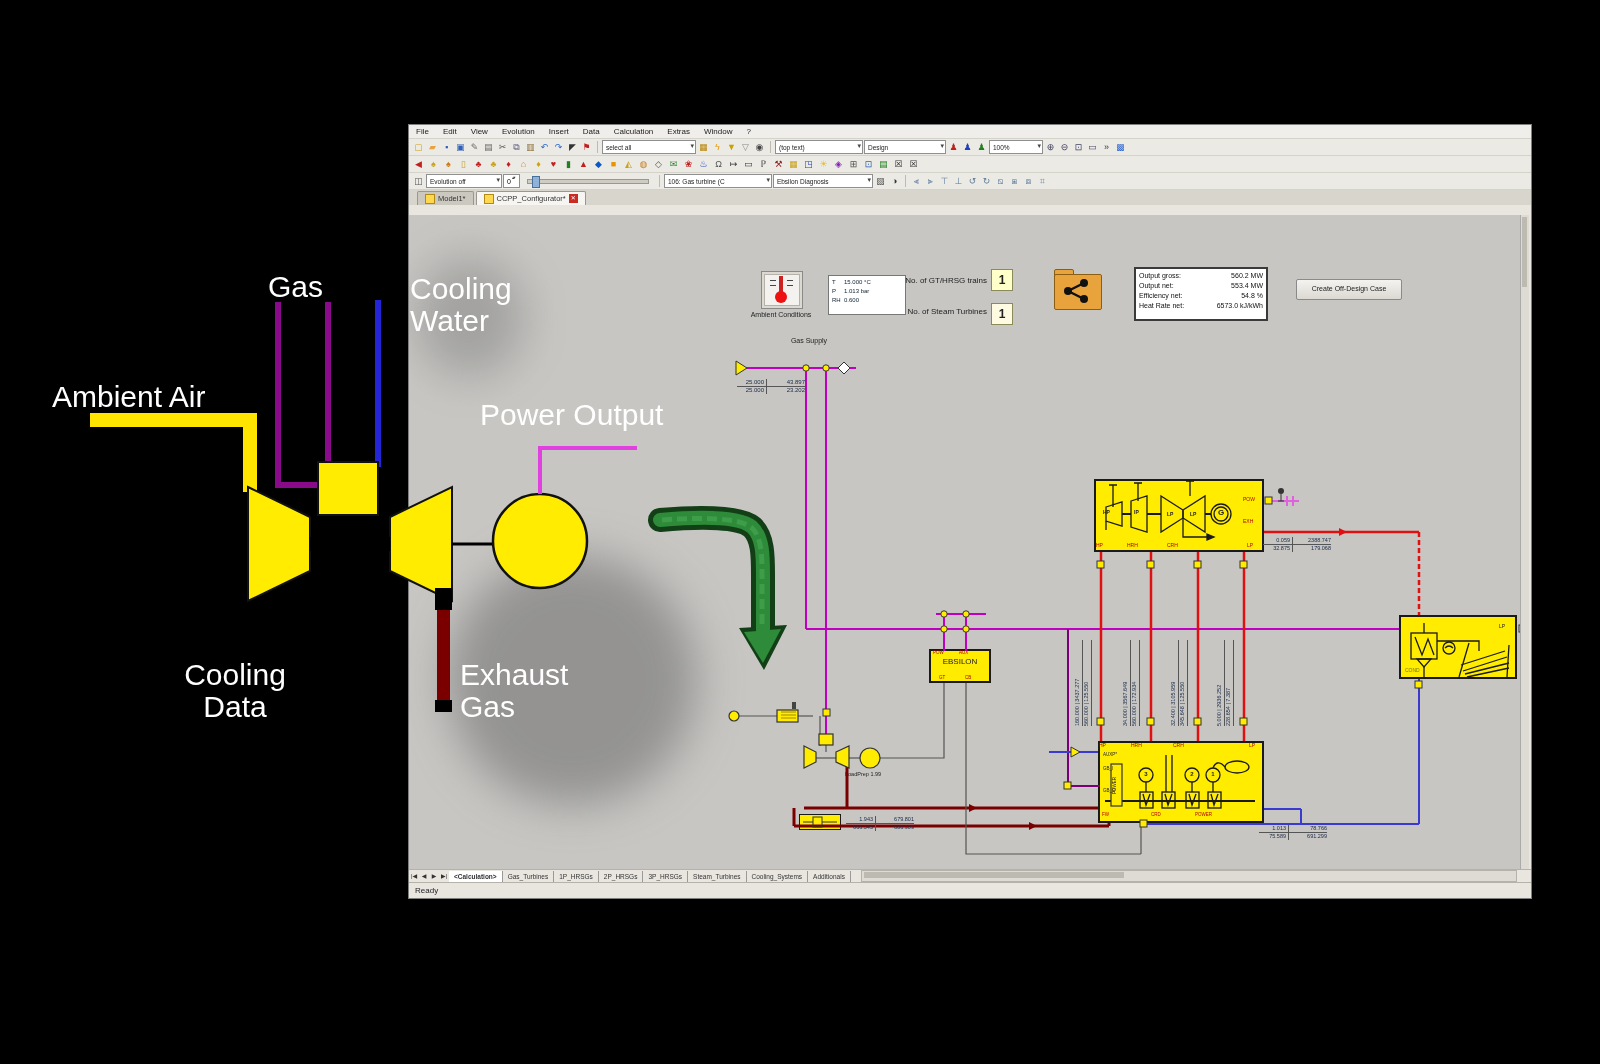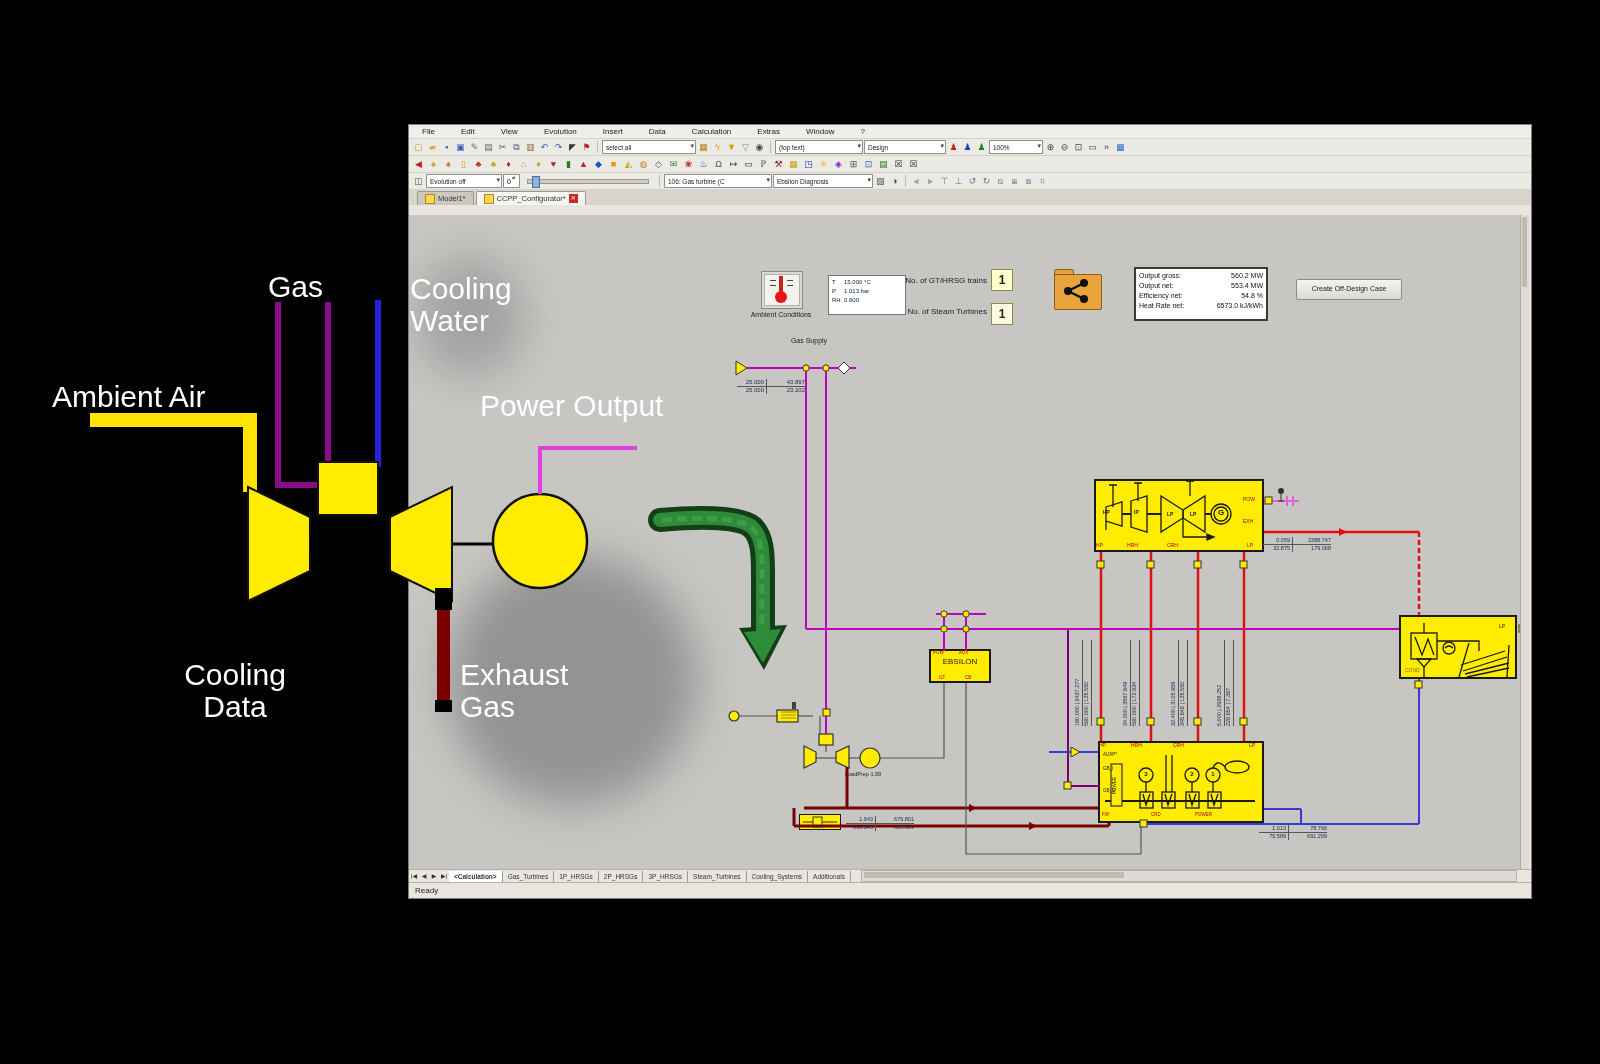--- a/index.html
+++ b/index.html
@@ -12,21 +12,21 @@
   .titlebar{height:15px;display:flex;align-items:center;gap:4px;padding:0 4px;
             background:linear-gradient(#fdfdfd,#d9d6ce);border-bottom:1px solid #bdbab2;}
   .titlebar .appico{width:10px;height:10px;background:#d8251c;border-radius:2px;
             box-shadow:inset 0 0 0 2px #f5c63c;}
   .titlebar .ttl{font-size:8px;color:#333;}
   .titlebar .sp{flex:1;}
   .wbtn{width:12px;height:10px;border:1px solid #9a978f;background:#e4e1da;font-size:6px;
         line-height:9px;text-align:center;color:#555;}
   .menubar{height:13px;display:flex;align-items:center;background:#f0eeea;
            border-bottom:1px solid #d5d2ca;font-size:8px;color:#222;}
-  .menubar span{padding:0 13px;}
+  .menubar span{padding:0 7px;}
   .tbrow{height:16px;display:flex;align-items:center;background:#eceae4;
          border-bottom:1px solid #d5d2ca;padding:0 3px;gap:1px;}
   .tbi{display:inline-block;width:13px;height:13px;font-size:9px;line-height:13px;
        text-align:center;overflow:hidden;flex:0 0 auto;}
   .sep{width:1px;height:12px;background:#bdbab2;margin:0 3px;flex:0 0 auto;}
   .combo{display:flex;align-items:center;height:12px;background:#fff;border:1px solid #8f8f8f;
          font-size:6.5px;color:#222;padding:0 11px 0 3px;position:relative;white-space:nowrap;
          flex:0 0 auto;overflow:hidden;}
   .combo::after{content:"▾";position:absolute;right:1px;top:1px;font-size:7px;color:#444;}
   .spinbox{display:flex;align-items:center;height:12px;background:#fff;border:1px solid #8f8f8f;
@@ -617,21 +617,21 @@
     <path d="M540,494 V448 H637" stroke="#e040e0" stroke-width="4" fill="none"></path>
     <rect x="437" y="590" width="13" height="122" fill="#7a0000"></rect>
     <rect x="435" y="588" width="17" height="22" fill="#000"></rect>
     <rect x="435" y="700" width="17" height="12" fill="#000"></rect>
   </svg>
 
   <div class="ann" style="left:268px;top:270px;">Gas</div>
   <div class="ann" style="left:410px;top:272px;">Cooling</div>
   <div class="ann" style="left:410px;top:304px;">Water</div>
   <div class="ann" style="left:52px;top:380px;">Ambient Air</div>
-  <div class="ann" style="left:480px;top:389px;">Power Output</div>
+  <div class="ann" style="left:480px;top:398px;">Power Output</div>
   <div class="ann" style="left:160px;top:658px;width:150px;text-align:center;">Cooling</div>
   <div class="ann" style="left:160px;top:690px;width:150px;text-align:center;">Data</div>
   <div class="ann" style="left:460px;top:658px;">Exhaust</div>
   <div class="ann" style="left:460px;top:690px;">Gas</div>
 
   <svg id="arrowsvg" width="1600" height="1064">
     <path d="M660,520 C705,516 740,517 752,527 C763,537 763,556 763,575 L763,630" stroke="#123f16" stroke-width="24" fill="none" stroke-linecap="round" stroke-linejoin="round"></path>
     <polygon points="739,628 787,625 764,670" fill="#123f16"></polygon>
     <path d="M660,520 C705,516 740,517 752,527 C763,537 763,556 763,575 L763,630" stroke="#2e8b3a" stroke-width="14" fill="none" stroke-linecap="round" stroke-linejoin="round"></path>
     <polygon points="744,632 781,629 763,663" fill="#2e8b3a"></polygon>

